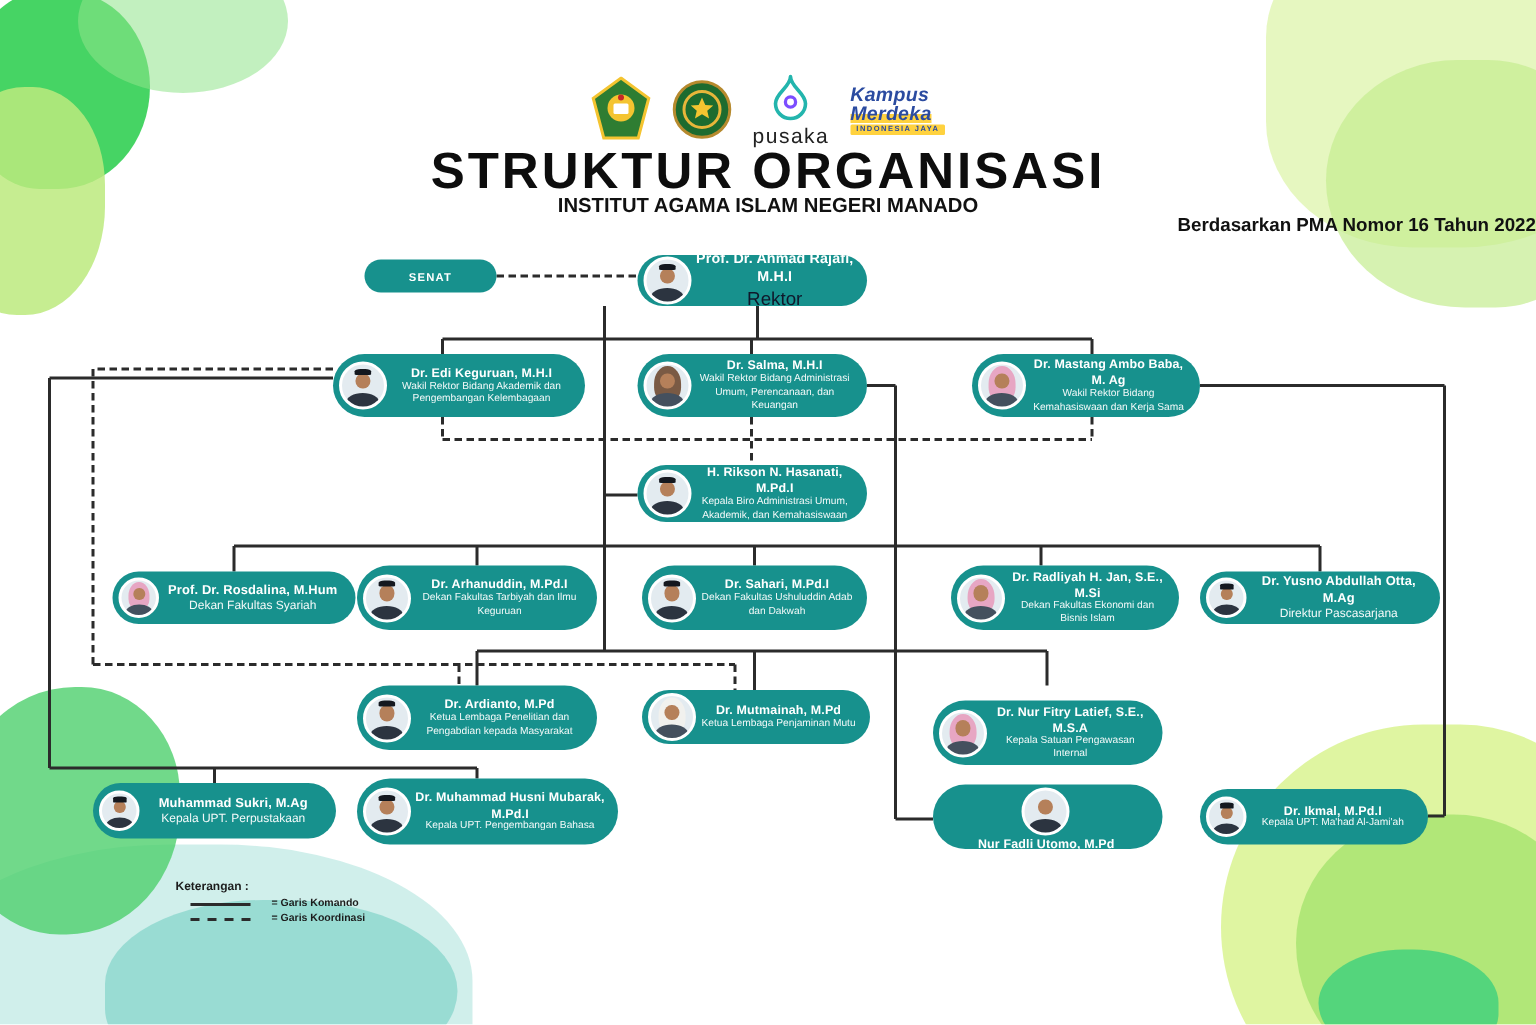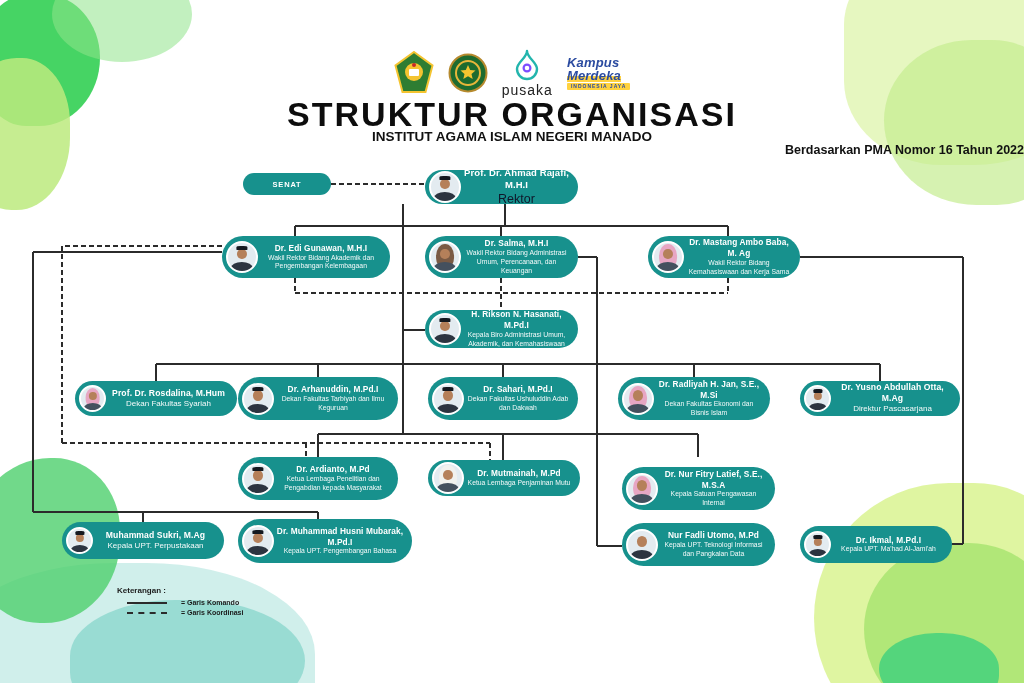--- a/index.html
+++ b/index.html
@@ -66,28 +66,28 @@
   
   .n-senat{left:243px;top:173px;width:88px;height:22px;}
   .n0{left:425px;top:170px;width:153px;height:34px;}
   .n1{left:222px;top:236px;width:168px;height:42px;}
   .n2{left:425px;top:236px;width:153px;height:42px;}
   .n3{left:648px;top:236px;width:152px;height:42px;}
   .n4{left:425px;top:310px;width:153px;height:38px;}
   .n5{left:75px;top:381px;width:162px;height:35px;}
   .n6{left:238px;top:377px;width:160px;height:43px;}
   .n7{left:428px;top:377px;width:150px;height:43px;}
-  .n8{left:618px;top:377px;width:152px;height:43px;}
+  .n8{left:634px;top:377px;width:152px;height:43px;}
   .n9{left:800px;top:381px;width:160px;height:35px;}
   .n10{left:238px;top:457px;width:160px;height:43px;}
   .n11{left:428px;top:460px;width:152px;height:36px;}
   .n12{left:622px;top:467px;width:153px;height:43px;}
   .n13{left:62px;top:522px;width:162px;height:37px;}
   .n14{left:238px;top:519px;width:174px;height:44px;}
-  .n15{left:622px;top:523px;width:153px;height:43px;}
+  .n15{left:622px;top:523px;width:153px;height:43px;flex-direction:column;}
   .n16{left:800px;top:526px;width:152px;height:37px;justify-content:flex-end;}
   .n5 .nm,.n9 .nm,.n13 .nm{font-size:8.6px;}
   .n5 .rl,.n9 .rl,.n13 .rl{font-size:8px;}
   
   .legend{position:absolute;left:117px;top:586px;z-index:3;color:#1c1c1c;}
   .legend .lt{font-size:8px;font-weight:800;margin-bottom:4px;}
   .lrow{display:flex;align-items:center;gap:14px;margin:3px 0 0 10px;}
   .lsample{width:40px;height:0;border-top:2px solid #2b2b2b;}
   .lsample.dash{border-top-style:dashed;}
   .ltext{font-size:7px;font-weight:700;}
@@ -174,21 +174,21 @@
       </div>
   </div>
 
   <div class="node n1">
     <div class="avatar av-peci">
         <span class="head"></span>
         <span class="hat"></span>
         <span class="body"></span>
       </div>
     <div class="nt">
-        <div class="nm">Dr. Edi Gunawan, M.H.I</div>
+        <div class="nm">Dr. Edi Keguruan, M.H.I</div>
     <div class="rl">Wakil Rektor Bidang Akademik dan Pengembangan Kelembagaan</div>
       </div>
   </div>
   <div class="node n2">
     <div class="avatar av-hijab hj-dark">
         <span class="hijab"></span>
         <span class="head"></span>
         <span class="body"></span>
       </div>
     <div class="nt">

